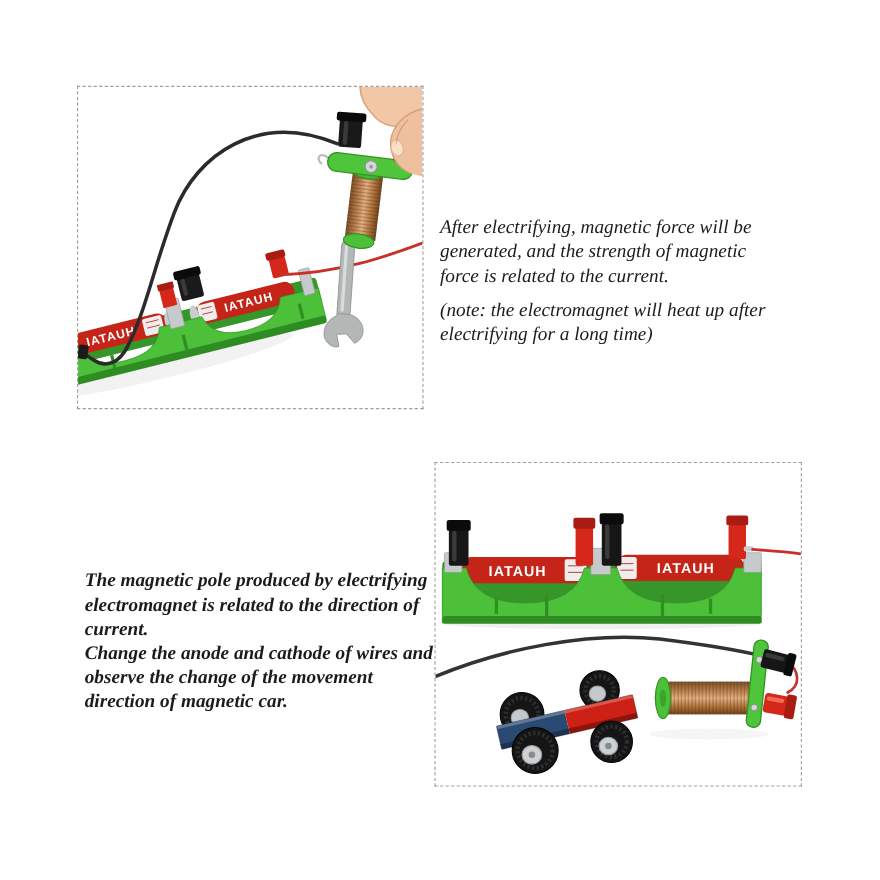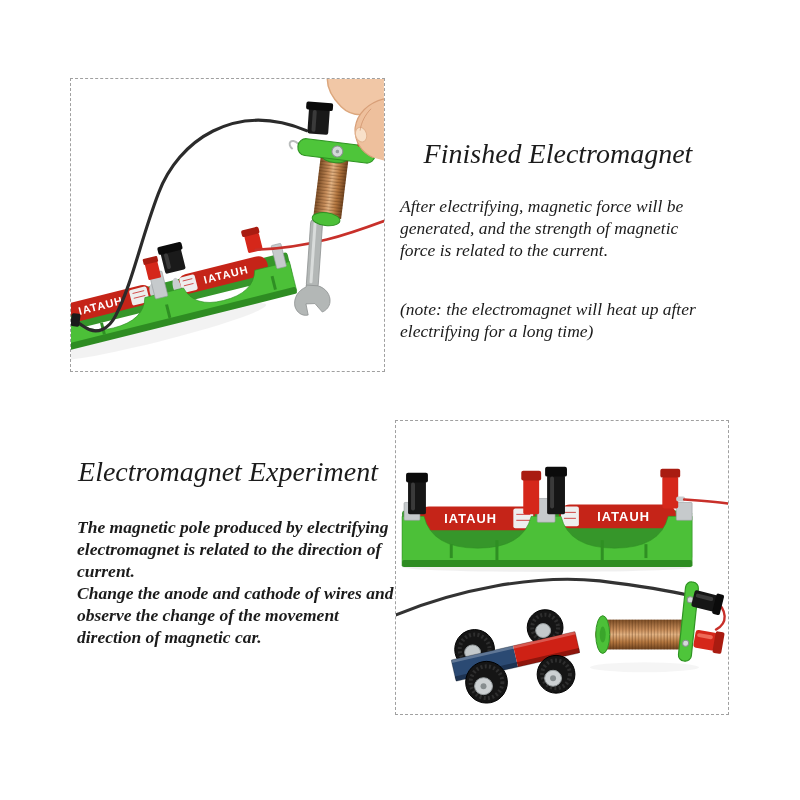--- a/index.html
+++ b/index.html
@@ -9,21 +9,21 @@
   .photo svg{display:block;width:100%;height:100%;}
   .photo-top{left:70px;top:78px;width:315px;height:294px;}
   .photo-bottom{left:395px;top:420px;width:334px;height:295px;}
   .title{position:absolute;font-style:italic;font-weight:400;font-size:28px;line-height:32px;
          text-align:center;margin:0;white-space:nowrap;}
   .title-top{left:398px;top:138px;width:320px;}
   .title-bottom{left:58px;top:456px;width:340px;}
   .body{position:absolute;font-style:italic;font-size:17.5px;line-height:22px;margin:0;
         white-space:pre-line;text-align:left;}
   .body-top{left:400px;top:195px;width:324px;font-style:italic;}
-  .note-top{left:400px;top:298px;width:324px;}
+  .note-top{left:400px;top:270px;width:324px;}
   .body-bottom{left:77px;top:516px;width:334px;font-weight:bold;}
   .batt-label{font-family:"Liberation Sans", sans-serif;font-weight:bold;fill:#ffffff;letter-spacing:1px;}
 </style>
 </head>
 <body>
 
 <div class="canvas">
 
   <figure class="photo photo-top">
     <svg viewBox="0 0 315 294">
@@ -119,28 +119,26 @@
         <path d="M258,0 L315,0 L315,26 C300,40 282,38 272,28 C263,19 258,9 258,0 Z" fill="#f1c7a6"></path>
         <path d="M258,0 C258,9 263,19 272,28 C282,38 300,40 315,26" fill="none" stroke="#dca77d" stroke-width="1.5"></path>
         <path d="M315,20 C299,24 288,35 286,49 C285,62 292,74 304,79 L315,82 Z" fill="#eec09d"></path>
         <path d="M315,20 C299,24 288,35 286,49 C285,62 292,74 304,79" fill="none" stroke="#d89f78" stroke-width="1.2"></path>
         <ellipse cx="292" cy="56" rx="5.5" ry="7.5" fill="#f8e0c9" stroke="#e2b28e" transform="rotate(-18 292 56)"></ellipse>
         <path d="M302,30 C296,36 292,44 291,52" fill="none" stroke="rgba(190,120,80,0.5)" stroke-width="1"></path>
       </g>
     </svg>
   </figure>
 
-  <h2 class="title title-top">Finished Electromagnet</h2>
   <p class="body body-top">After electrifying, magnetic force will be
 generated, and the strength of magnetic
 force is related to the current.</p>
   <p class="body note-top">(note: the electromagnet will heat up after
 electrifying for a long time)</p>
 
-  <h2 class="title title-bottom">Electromagnet Experiment</h2>
   <p class="body body-bottom">The magnetic pole produced by electrifying
 electromagnet is related to the direction of
 current.
 Change the anode and cathode of wires and
 observe the change of the movement
 direction of magnetic car.</p>
 
   <figure class="photo photo-bottom">
     <svg viewBox="0 0 334 295">
       <defs>

